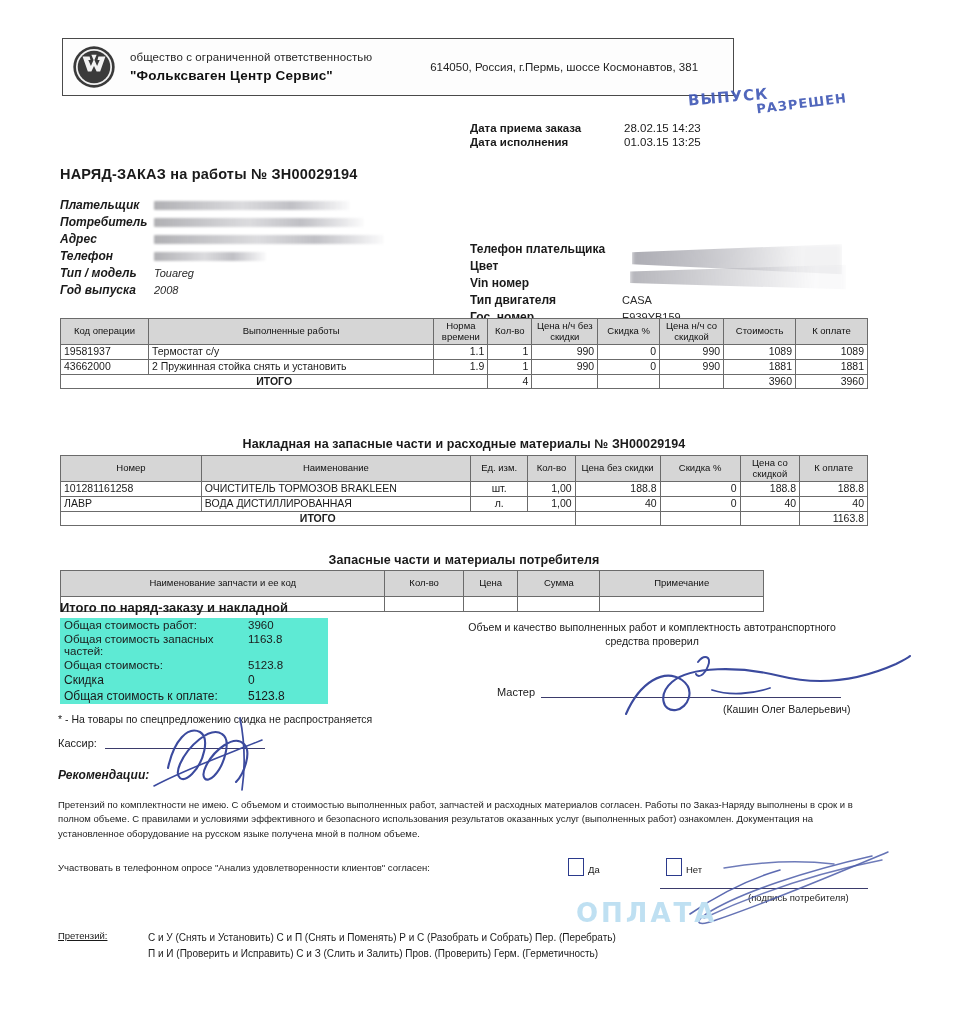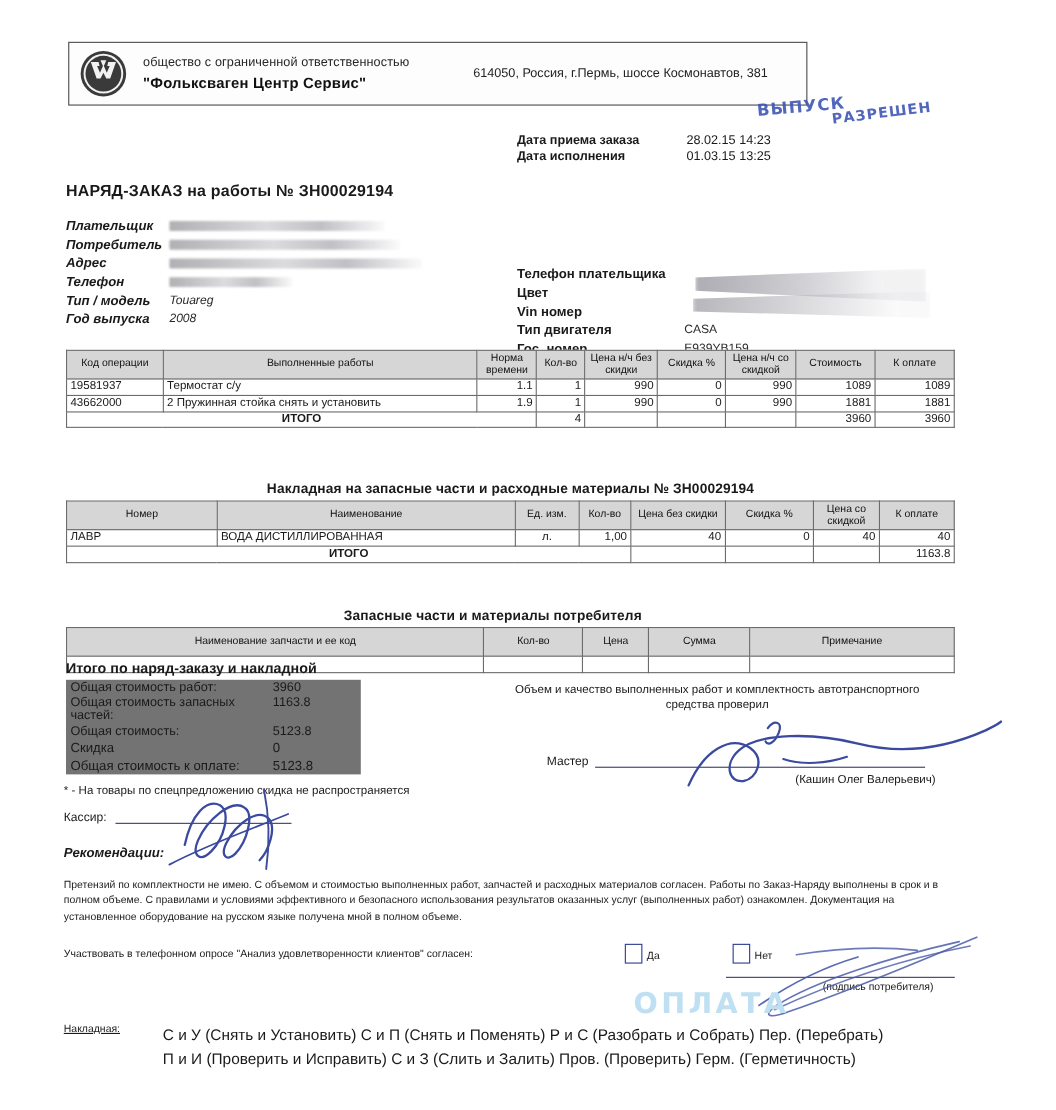--- a/index.html
+++ b/index.html
@@ -131,21 +131,21 @@
 
   
   .sect-title {
     position: absolute; font-size: 12.5px; font-weight: bold;
     text-align: center; letter-spacing: .1px;
   }
 
   
   .totals {
     position: absolute; left: 60px; top: 618px;
-    width: 268px; background: #737373;
+    width: 268px; background: #5eead4;
     border: 0; font-size: 11.5px;
   }
   .totals .trow { display: flex; padding: 1px 4px; }
   .totals .tlab { flex: 1; }
   .totals .tval { width: 76px; }
   .totals .bold { font-weight: normal; font-size: 12px; }
   .totals-heading {
     position: absolute; left: 60px; top: 600px;
     font-size: 13px; font-weight: bold;
   }
@@ -205,21 +205,21 @@
   }
   .consumer-sign-lab {
     position: absolute; left: 748px; top: 892px; font-size: 9.5px;
   }
 
   .abbrev-lab {
     position: absolute; left: 58px; top: 930px; font-size: 9.5px;
     text-decoration: underline;
   }
   .abbrev-body {
-    position: absolute; left: 148px; top: 930px; font-size: 14px;
+    position: absolute; left: 148px; top: 930px; font-size: 10px;
     line-height: 1.55;
   }
 
   
   .watermark {
     position: absolute; left: 576px; top: 898px;
     font-size: 26px; font-weight: bold; color: #bfe0f2;
     letter-spacing: 3px; font-family: "DejaVu Sans", sans-serif;
     pointer-events: none;
   }
@@ -400,42 +400,52 @@
           <th>Ед. изм.</th>
           <th>Кол-во</th>
           <th>Цена без скидки</th>
           <th>Скидка %</th>
           <th>Цена со скидкой</th>
           <th>К оплате</th>
         </tr>
       </thead>
     <tbody>
         <tr>
+          <td>101281161258</td>
+          <td>ОЧИСТИТЕЛЬ ТОРМОЗОВ  BRAKLEEN</td>
+          <td class="ctr">шт.</td>
+          <td class="num">1,00</td>
+          <td class="num">188.8</td>
+          <td class="num">0</td>
+          <td class="num">188.8</td>
+          <td class="num">188.8</td>
+        </tr>
+        <tr>
           <td>ЛАВР</td>
           <td>ВОДА ДИСТИЛЛИРОВАННАЯ</td>
           <td class="ctr">л.</td>
           <td class="num">1,00</td>
           <td class="num">40</td>
           <td class="num">0</td>
           <td class="num">40</td>
           <td class="num">40</td>
         </tr>
         <tr class="total">
           <td colspan="4">ИТОГО</td>
           <td class="num"></td>
           <td class="num"></td>
           <td class="num"></td>
           <td class="num">1163.8</td>
         </tr>
       </tbody>
   </table>
 
-  <div class="sect-title" style="left:44px; top:553px; width:808px;">Запасные части и материалы потребителя</div>
-
-  <table class="doc" id="consumer-table" style="left:60px; top:570px; width:808px;padding-left:47px;">
+  <div class="sect-title" style="left:60px; top:553px; width:808px;">Запасные части и материалы потребителя</div>
+
+  <table class="doc" id="consumer-table" style="left:60px; top:570px; width:704px;padding-left:47px;">
     <colgroup>
       <col style="width:380px">
         <col style="width:90px">
         <col style="width:60px">
       <col style="width:92px">
         <col style="width:186px">
     </colgroup>
     <thead>
         <tr>
           <th>Наименование запчасти и ее код</th>
@@ -518,19 +528,19 @@
 
   <svg class="sig" style="left:620px; top:846px; width:280px; height:80px;">
     <path d="M268 6 C 220 26, 160 52, 96 74 C 80 80, 72 78, 86 68 C 120 46, 190 24, 252 10" fill="none" stroke="#4a5aa8" stroke-width="1.5" stroke-linecap="round" opacity=".85"></path>
     <path d="M84 72 C 140 46, 200 26, 262 14" fill="none" stroke="#4a5aa8" stroke-width="1.4" stroke-linecap="round" opacity=".8"></path>
     <path d="M104 22 C 140 16, 178 14, 214 18" fill="none" stroke="#4a5aa8" stroke-width="1.5" stroke-linecap="round" opacity=".8"></path>
     <path d="M70 68 C 96 50, 126 34, 160 24" fill="none" stroke="#4a5aa8" stroke-width="1.6" stroke-linecap="round" opacity=".9"></path>
   </svg>
 
   <div class="watermark">ОПЛАТА</div>
 
-  <div class="abbrev-lab">Накладная:</div>
+  <div class="abbrev-lab">Претензий:</div>
   <div class="abbrev-body">
     <div>С и У (Снять и Установить)  С и П (Снять и Поменять)  Р и С (Разобрать и Собрать)  Пер. (Перебрать)</div>
     <div>П и И (Проверить и Исправить)   С и З (Слить и Залить)   Пров. (Проверить)  Герм. (Герметичность)</div>
   </div>
 
 </div>
 
 </body></html>

